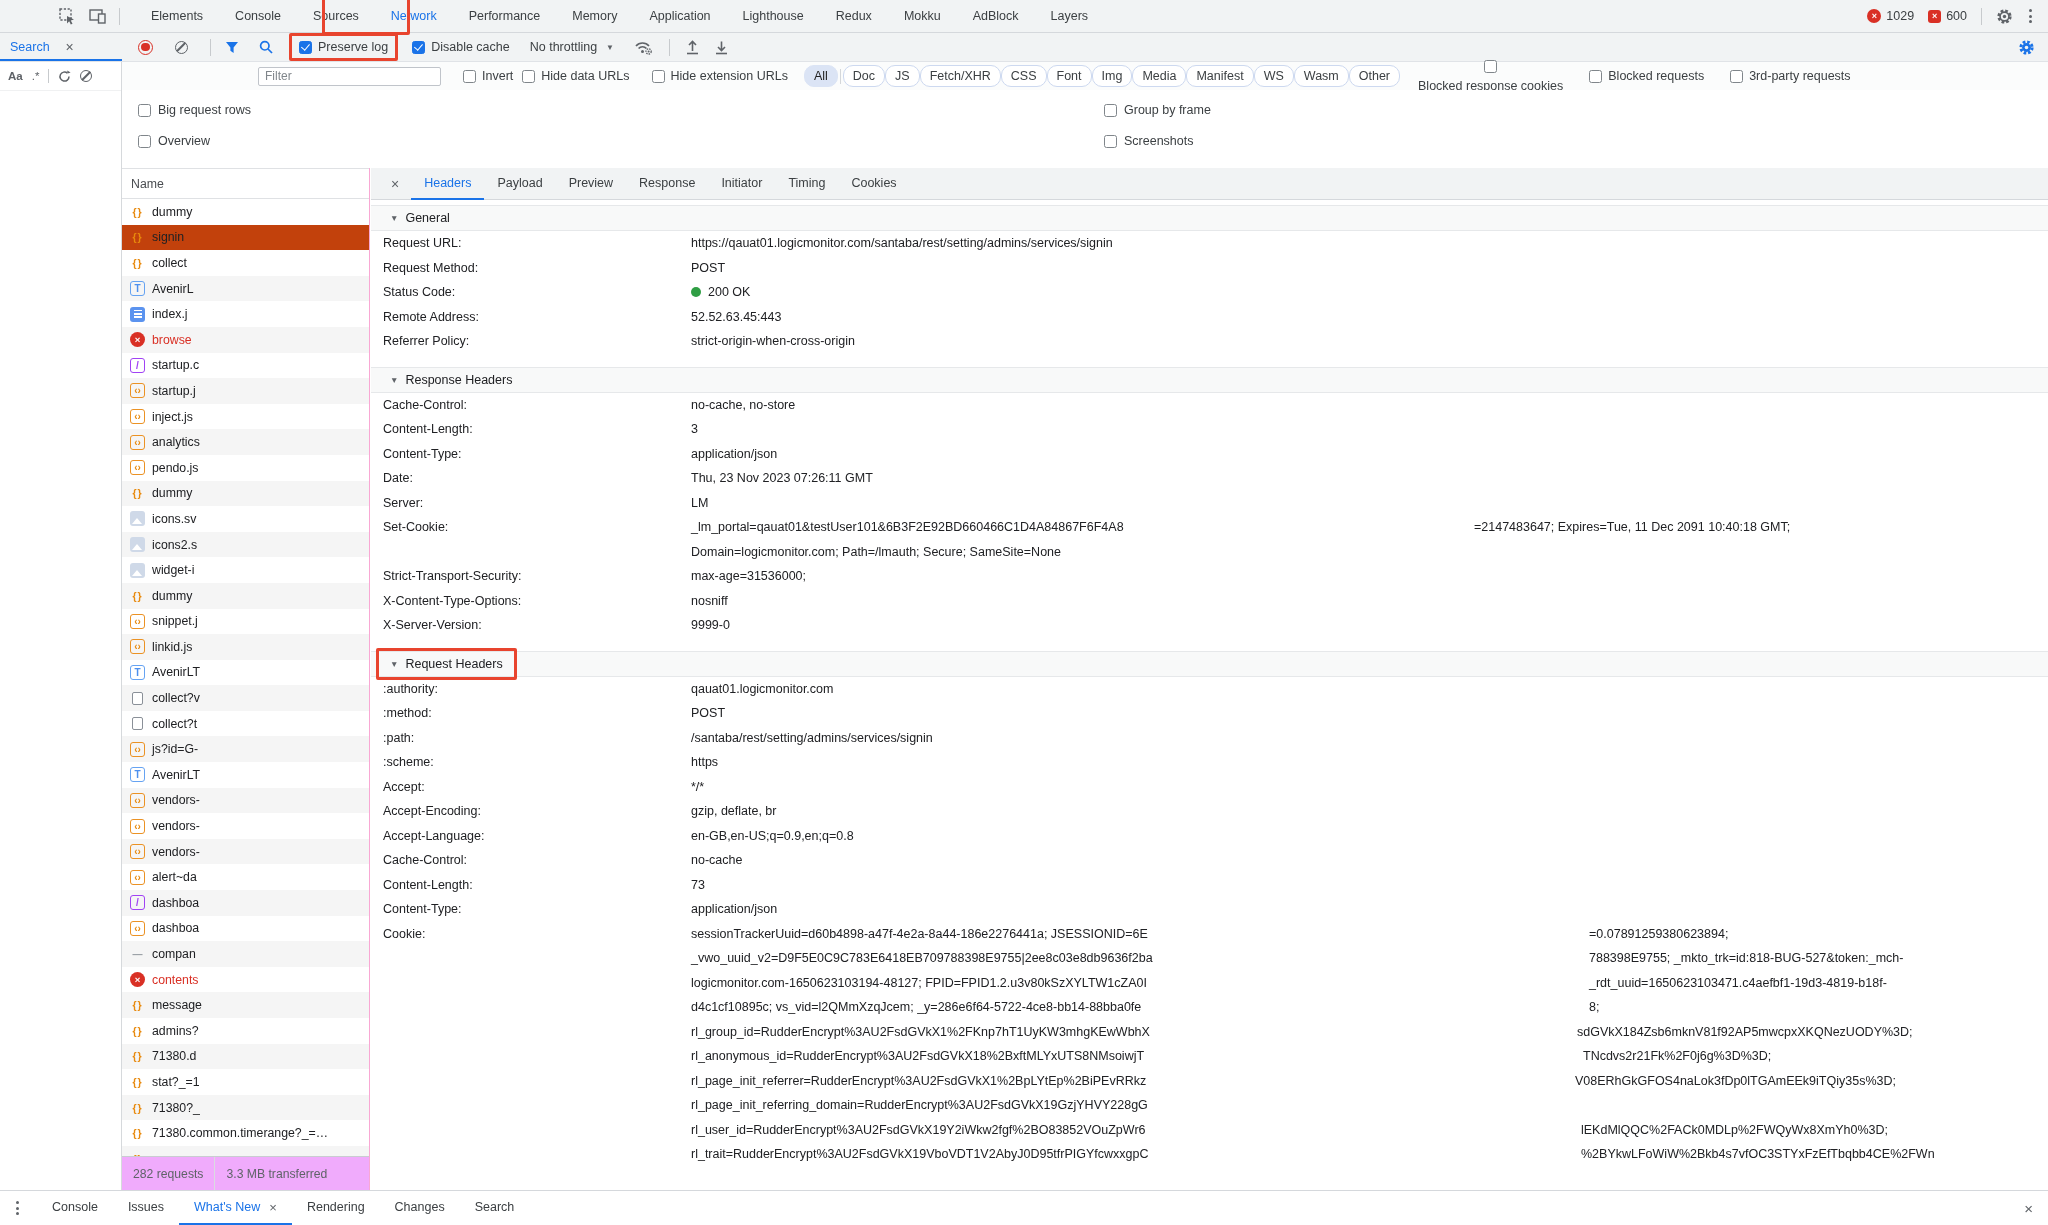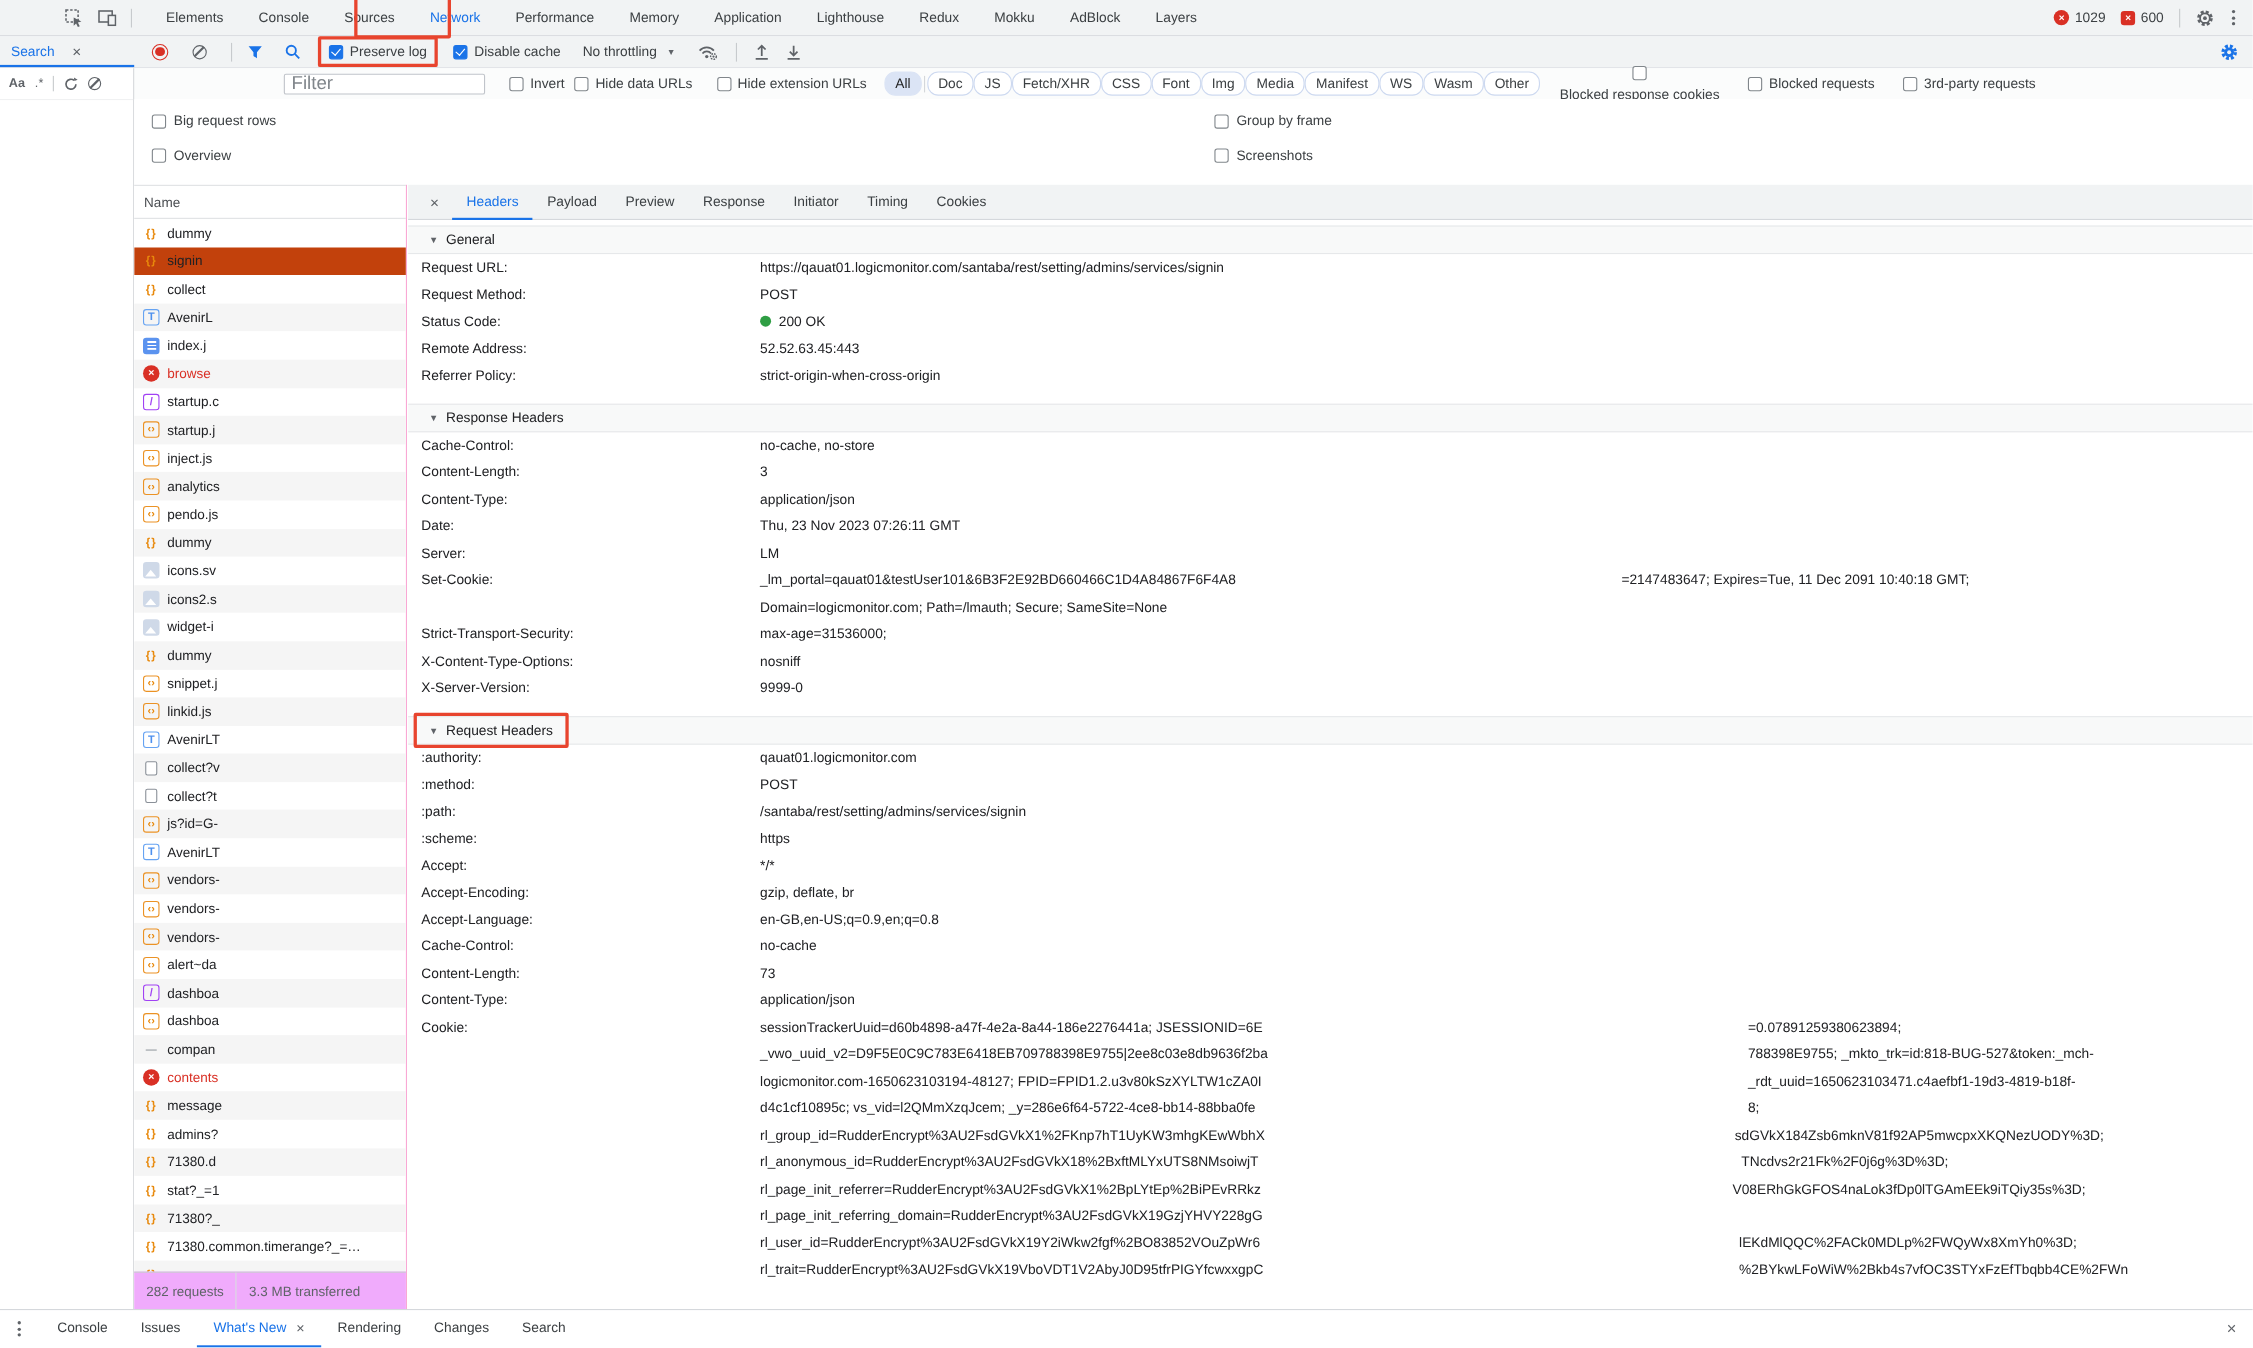--- a/index.html
+++ b/index.html
@@ -43,21 +43,21 @@
   .cb.checked{background:#1a73e8;border-color:#1a73e8;}
   .cb.checked::after{content:"";position:absolute;left:3.2px;top:0.4px;width:3.6px;height:7px;
       border:solid #fff;border-width:0 1.8px 1.8px 0;transform:rotate(40deg);}
   .throttle{display:flex;align-items:center;gap:9px;margin-left:20px;color:#3c4043;}
   .caret{font-size:8px;color:#5f6368;}
   #preserve-wrap{display:flex;align-items:center;margin-left:26px;}
   
   .filterrow{position:absolute;left:122px;top:62px;right:0;height:29px;background:#fbfcfc;
              border-bottom:1px solid #e4e6e8;display:flex;align-items:center;box-sizing:border-box;}
   .filterinput{margin-left:136px;width:183px;height:19px;border:1px solid #c0c4ca;border-radius:2px;
-               font-family:inherit;font-size:17px;padding:0 6px;color:#202124;box-sizing:border-box;}
+               font-family:inherit;font-size:12px;padding:0 6px;color:#202124;box-sizing:border-box;}
   .filterinput::placeholder{color:#80868b;}
   .fcb{display:flex;align-items:center;gap:6px;color:#3c4043;}
   .chips{display:flex;align-items:center;gap:0;margin-left:16px;}
   .chip{padding:3px 9px;border-radius:10px;color:#3c4043;background:#fff;border:1px solid #cdd9f0;}
   .chip.active{background:#dbe4f5;border-color:#dbe4f5;color:#1f1f1f;}
   .chipdiv{width:1px;height:15px;background:#d4d7da;margin:0 2px;}
   
   .searchpane{position:absolute;left:0;top:62px;width:122px;bottom:35px;background:#fff;
               border-right:1px solid #d6d9dc;box-sizing:border-box;}
   .optrow{height:28px;display:flex;align-items:center;gap:9px;padding:0 8px;border-bottom:1px solid #f0f1f2;}

